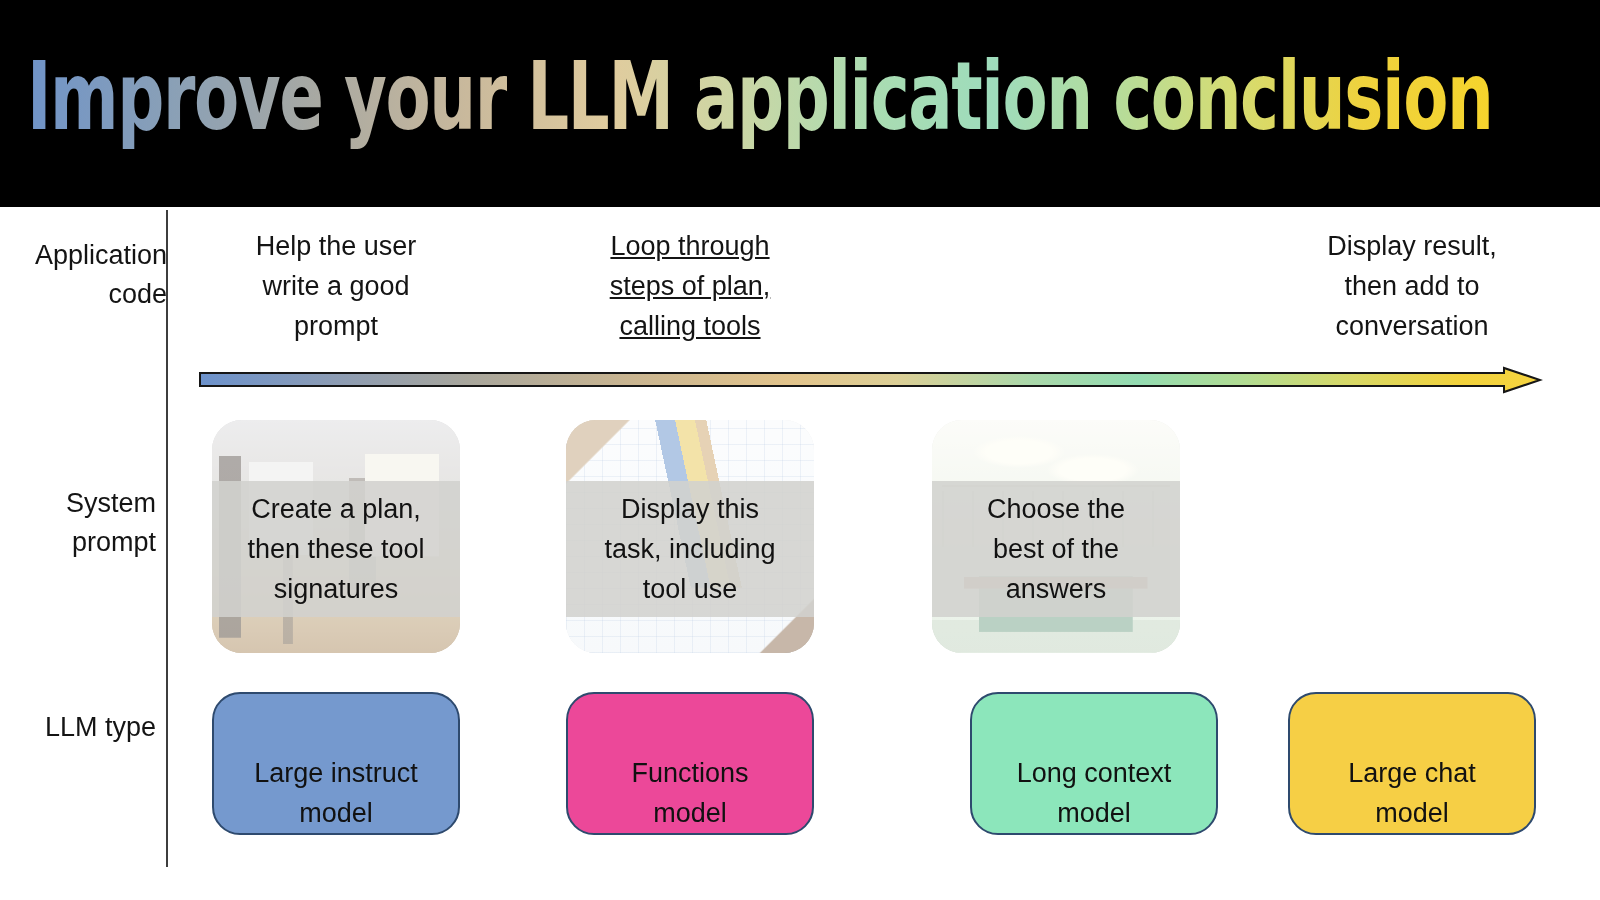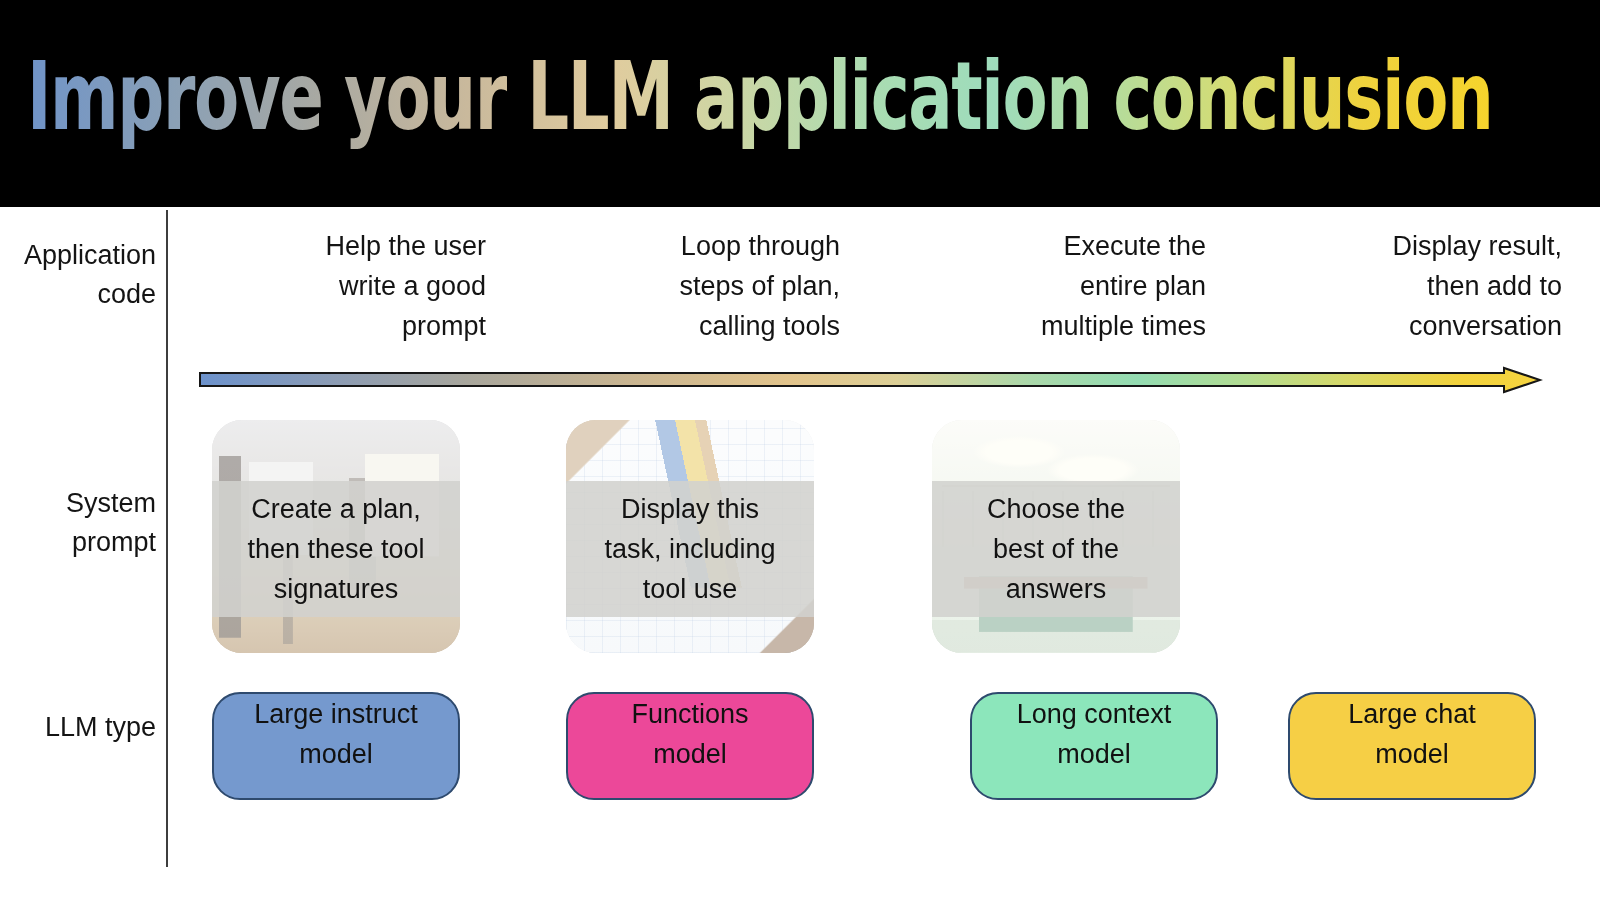--- a/index.html
+++ b/index.html
@@ -22,32 +22,32 @@
       #b4dc9c 74%, #d4dc74 82%, #eed23e 91%, #f6d42c 100%);
     -webkit-background-clip:text; background-clip:text;
     -webkit-text-fill-color:transparent; color:transparent;
   }
 
   
   .row-label {
     position:absolute; left:0; width:156px; text-align:right;
     font-size:27px; line-height:39px; white-space:pre-line; color:#141414;
   }
-  .row-label.app { top:236px; }
+  .row-label.app { top:236px;margin-left:11px; }
   .row-label.sys { top:484px; }
   .row-label.llm { top:708px; }
 
   .divider { position:absolute; left:166px; top:210px; width:2px; height:657px; background:#3d3d3d; }
 
   
   .col-head {
-    position:absolute; top:226px; width:300px; text-align:right;
+    position:absolute; top:226px; width:300px; text-align:center;
     font-size:27px; line-height:40px; white-space:pre-line; color:#141414;
   }
-  .col-head.c0 { left:186px; } .col-head.c1 { left:540px; }
+  .col-head.c0 { left:186px; } .col-head.c1 { left:540px;text-decoration:underline; }
   .col-head.c2 { left:906px; } .col-head.c3 { left:1262px; }
 
   
   .arrow-svg { position:absolute; left:199px; top:365px; width:1344px; height:30px; }
 
   
   .photo-card {
     position:absolute; top:420px; width:248px; height:233px;
     border-radius:30px; overflow:hidden; background:#eee;
   }
@@ -98,23 +98,23 @@
 
   .band {
     position:absolute; left:0; right:0; top:61px; height:136px;
     background:rgba(209,209,206,0.88);
     display:flex; align-items:center; justify-content:center;
   }
   .band span { font-size:27px; line-height:40px; white-space:pre-line; text-align:center; color:#121212; }
 
   
   .llm-box {
-    position:absolute; top:692px; width:248px; height:108px;
+    position:absolute; top:692px; width:248px; height:143px;
     border:2px solid #2e4a6e; border-radius:28px;
-    display:flex; align-items:flex-start; justify-content:center;
+    display:flex; align-items:flex-end; justify-content:center;
   }
   .llm-box.c0 { left:212px; } .llm-box.c1 { left:566px; }
   .llm-box.c2 { left:932px;margin-left:38px; } .llm-box.c3 { left:1288px; }
   .llm-box span { font-size:27px; line-height:40px; white-space:pre-line; text-align:center; color:#111; }
 </style>
 </head>
 <body>
 
 <div class="slide">
 
@@ -129,23 +129,20 @@
   <div class="row-label llm">LLM type</div>
 
   <div class="divider"></div>
 
   <div class="col-head c0">Help the user
 write a good
 prompt</div>
   <div class="col-head c1">Loop through
 steps of plan,
 calling tools</div>
-  <div class="col-head c2">Execute the
-entire plan
-multiple times</div>
   <div class="col-head c3">Display result,
 then add to
 conversation</div>
 
   <svg class="arrow-svg" viewBox="0 0 1344 30" preserveAspectRatio="none">
     <defs>
       <linearGradient id="ag" x1="0" y1="0" x2="1" y2="0">
         <stop offset="0" stop-color="#6c92cc"></stop>
         <stop offset="0.10" stop-color="#8c9cb4"></stop>
         <stop offset="0.20" stop-color="#a8a69c"></stop>

